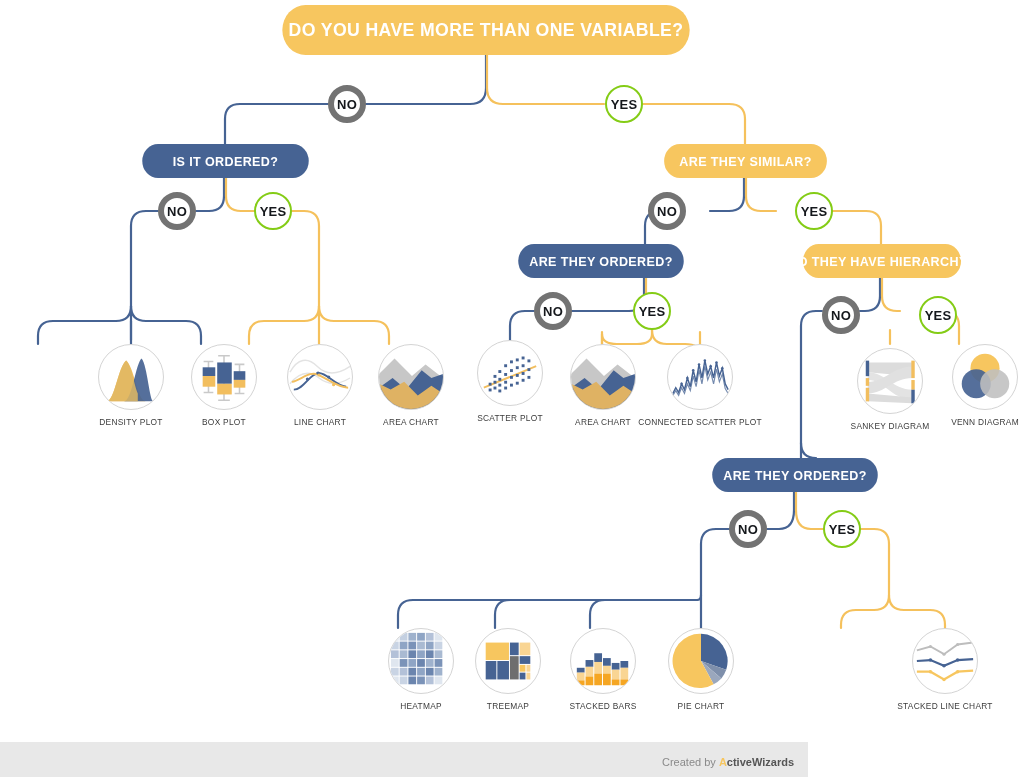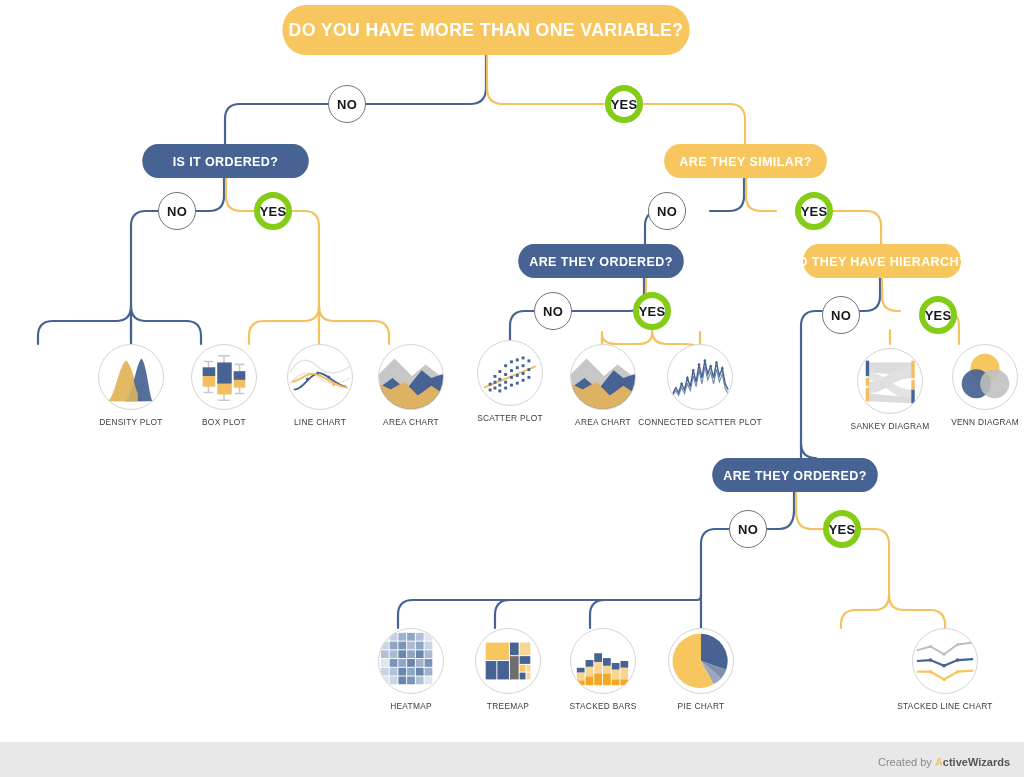--- a/index.html
+++ b/index.html
@@ -33,22 +33,22 @@
   .ynode{
     position:absolute;
     width:38px;height:38px;
     border-radius:50%;
     background:#ffffff;
     display:flex;align-items:center;justify-content:center;
     font-size:13px;font-weight:bold;color:#15181c;
     box-sizing:border-box;
     letter-spacing:0.2px;
   }
-  .ynode.no{border:1px solid #737373;}
-  .ynode.yes{border:6px solid #84cc16;}
+  .ynode.no{border:6px solid #737373;}
+  .ynode.yes{border:2px solid #84cc16;}
 
   
   .leaf{position:absolute;}
   .leaf .disc{
     width:66px;height:66px;border-radius:50%;
     border:1px solid #d4d4d4;
     background:#ffffff;
     overflow:hidden;position:relative;
     box-sizing:border-box;
   }
@@ -59,21 +59,21 @@
     transform:translateX(-50%) scaleX(0.88);
     font-size:9.5px;
     color:#3c3c3c;
     white-space:nowrap;
     letter-spacing:0.3px;
     font-weight:500;
   }
 
   
   #footer{
-    position:absolute;left:0;bottom:0;width:1024px;height:35px;
+    position:absolute;left:0;bottom:0;width:808px;height:35px;
     background:#e8e8e8;
   }
   #credit{
     position:absolute;right:14px;bottom:9px;
     font-size:11px;color:#8a8a8a;
     white-space:nowrap;
   }
   #credit .brandmark{color:#F7C65F;font-weight:bold;}
   #credit .brand{color:#555;font-weight:bold;}
 </style>
@@ -381,21 +381,21 @@
       <svg viewBox="0 0 66 66">
         <circle cx="33" cy="24" r="15" fill="#F7C65F"></circle>
         <circle cx="24" cy="40" r="15" fill="#466393" opacity="0.92"></circle>
         <circle cx="43" cy="40" r="15" fill="#bfbfbf" opacity="0.88"></circle>
         <path d="M33,39 a15,15 0 0,1 0,-0.1" fill="none"></path>
       </svg>
     </div>
     <div class="cap">VENN DIAGRAM</div>
   </div>
 
-  <div class="leaf" style="left:378px;top:628px;">
+  <div class="leaf" style="left:388px;top:628px;">
     <div class="disc">
       <svg viewBox="0 0 66 66">
         <g>
           <rect x="2" y="4" width="8" height="8" fill="#dfe6ef"></rect>
             <rect x="11" y="4" width="8" height="8" fill="#c4d0e1"></rect>
             <rect x="20" y="4" width="8" height="8" fill="#9fb2cd"></rect>
             <rect x="29" y="4" width="8" height="8" fill="#8fa5c5"></rect>
             <rect x="38" y="4" width="8" height="8" fill="#b3c1d8"></rect>
             <rect x="47" y="4" width="8" height="8" fill="#dfe6ef"></rect>
           <rect x="2" y="13" width="8" height="8" fill="#c9d4e4"></rect>

